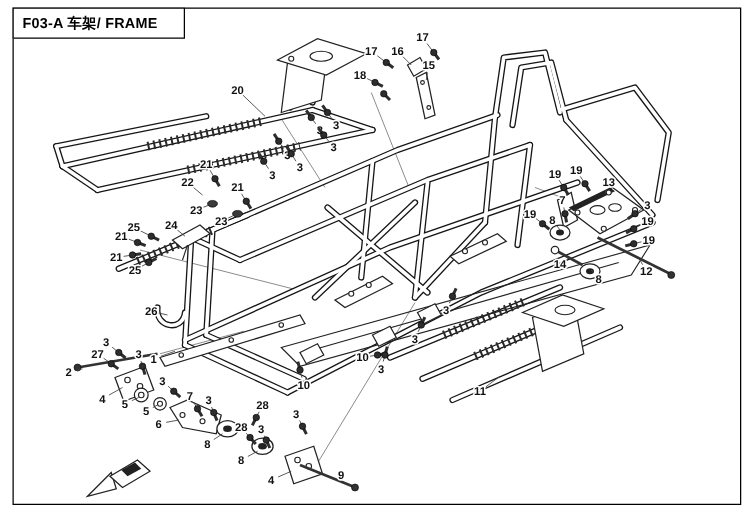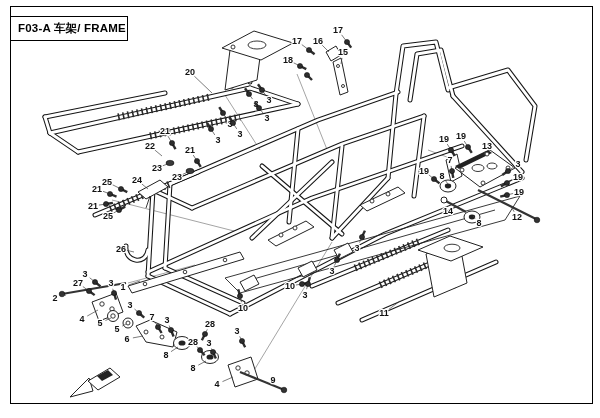--- a/index.html
+++ b/index.html
@@ -1,20 +1,20 @@
 <!DOCTYPE html>
 <html><head>
 <meta charset="utf-8">
 <style>
   html,body{margin:0;padding:0;background:#fff;}
   .page{position:relative;width:600px;height:418px;background:#fff;overflow:hidden;
         font-family:"Liberation Sans",sans-serif;}
   .outer-border{position:absolute;left:10px;top:6px;width:583px;height:398px;
         border:1.4px solid #000;box-sizing:border-box;}
-  .title-box{position:absolute;left:10px;top:16px;width:118px;height:25px;
+  .title-box{position:absolute;left:10px;top:6px;width:138px;height:25px;
         border:1.4px solid #000;box-sizing:border-box;background:#fff;
         display:flex;align-items:center;padding-left:7px;}
   .title-box span{font-weight:bold;font-size:11.5px;color:#000;letter-spacing:.2px;white-space:nowrap;}
   svg{position:absolute;left:0;top:0;}
   .t-out{stroke:#161616;stroke-width:5;fill:none;stroke-linejoin:round;stroke-linecap:round;}
   .t-in{stroke:#ffffff;stroke-width:2.9;fill:none;stroke-linejoin:round;stroke-linecap:round;}
   .thin{fill:none;stroke:#222;stroke-width:.9;}
   .plate{fill:#fff;stroke:#222;stroke-width:1;}
   .hole{fill:#fff;stroke:#222;stroke-width:.9;}
   .dark{fill:#222;stroke:none;}

